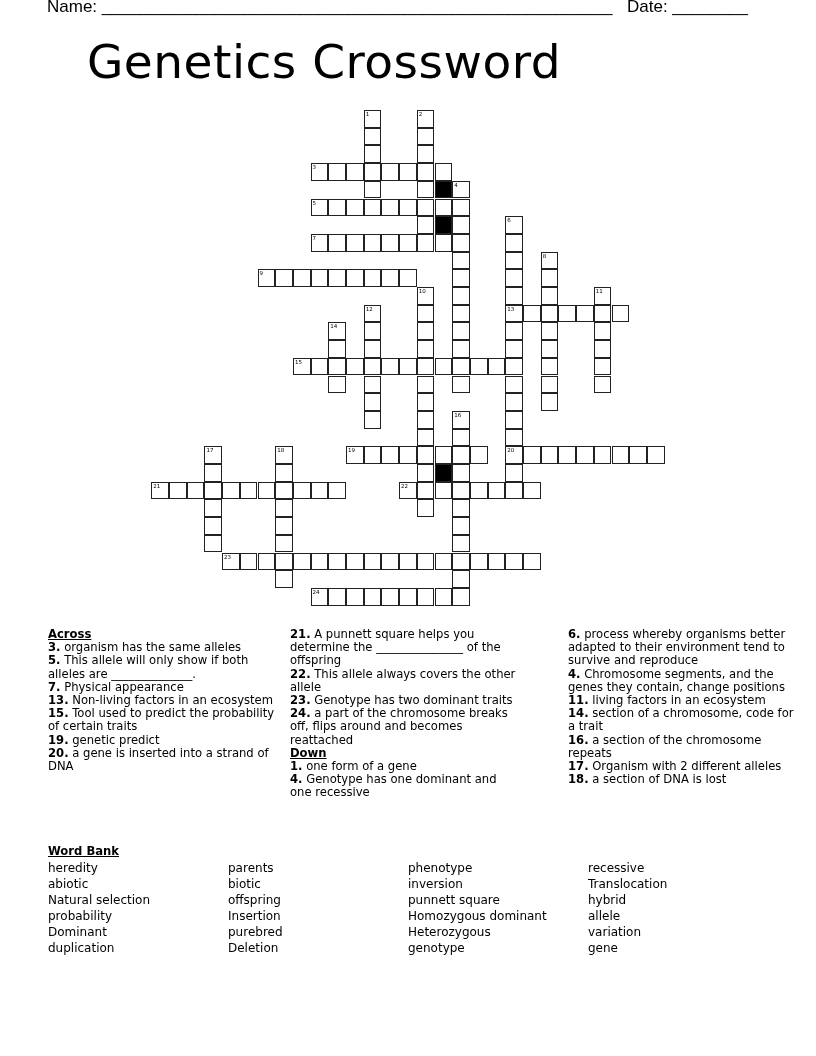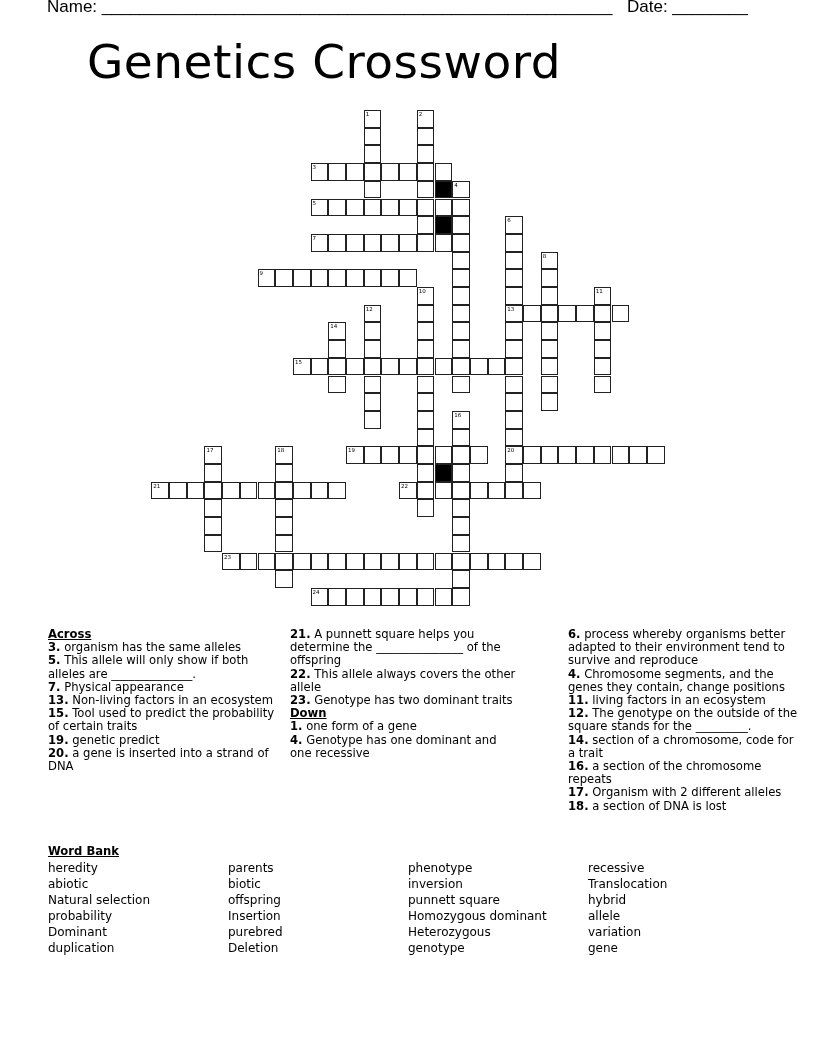--- a/index.html
+++ b/index.html
@@ -292,33 +292,33 @@
       <div class="clue"><b>15.</b><span> Tool used to predict the probability of certain traits</span></div>
       <div class="clue"><b>19.</b><span> genetic predict</span></div>
       <div class="clue"><b>20.</b><span> a gene is inserted into a strand of DNA</span></div>
     </div>
 </div>
 <div class="clues col2">
   <div id="c2a">
       <div class="clue"><b>21.</b><span> A punnett square helps you determine the _______________ of the offspring</span></div>
       <div class="clue"><b>22.</b><span> This allele always covers the other allele</span></div>
       <div class="clue"><b>23.</b><span> Genotype has two dominant traits</span></div>
+      <div class="clue"><b>24.</b><span> a part of the chromosome breaks off, flips around and becomes reattached</span></div>
     </div>
   <div class="sec-h">Down</div>
   <div id="c2b">
       <div class="clue"><b>1.</b><span> one form of a gene</span></div>
       <div class="clue"><b>4.</b><span> Genotype has one dominant and one recessive</span></div>
     </div>
 </div>
 <div class="clues col3">
   <div id="c3">
       <div class="clue"><b>6.</b><span> process whereby organisms better adapted to their environment tend to survive and reproduce</span></div>
       <div class="clue"><b>4.</b><span> Chromosome segments, and the genes they contain, change positions</span></div>
       <div class="clue"><b>11.</b><span> living factors in an ecosystem</span></div>
-      <div class="clue"><b>12.</b><span> The genotype on the outside of the square stands for the _________.</span></div>
       <div class="clue"><b>14.</b><span> section of a chromosome, code for a trait</span></div>
       <div class="clue"><b>16.</b><span> a section of the chromosome repeats</span></div>
       <div class="clue"><b>17.</b><span> Organism with 2 different alleles</span></div>
       <div class="clue"><b>18.</b><span> a section of DNA is lost</span></div>
     </div>
 </div>
 
 <div class="wb-title">Word Bank</div>
 <div class="wb" style="left:48px" id="wb0">
     <div>heredity</div>

